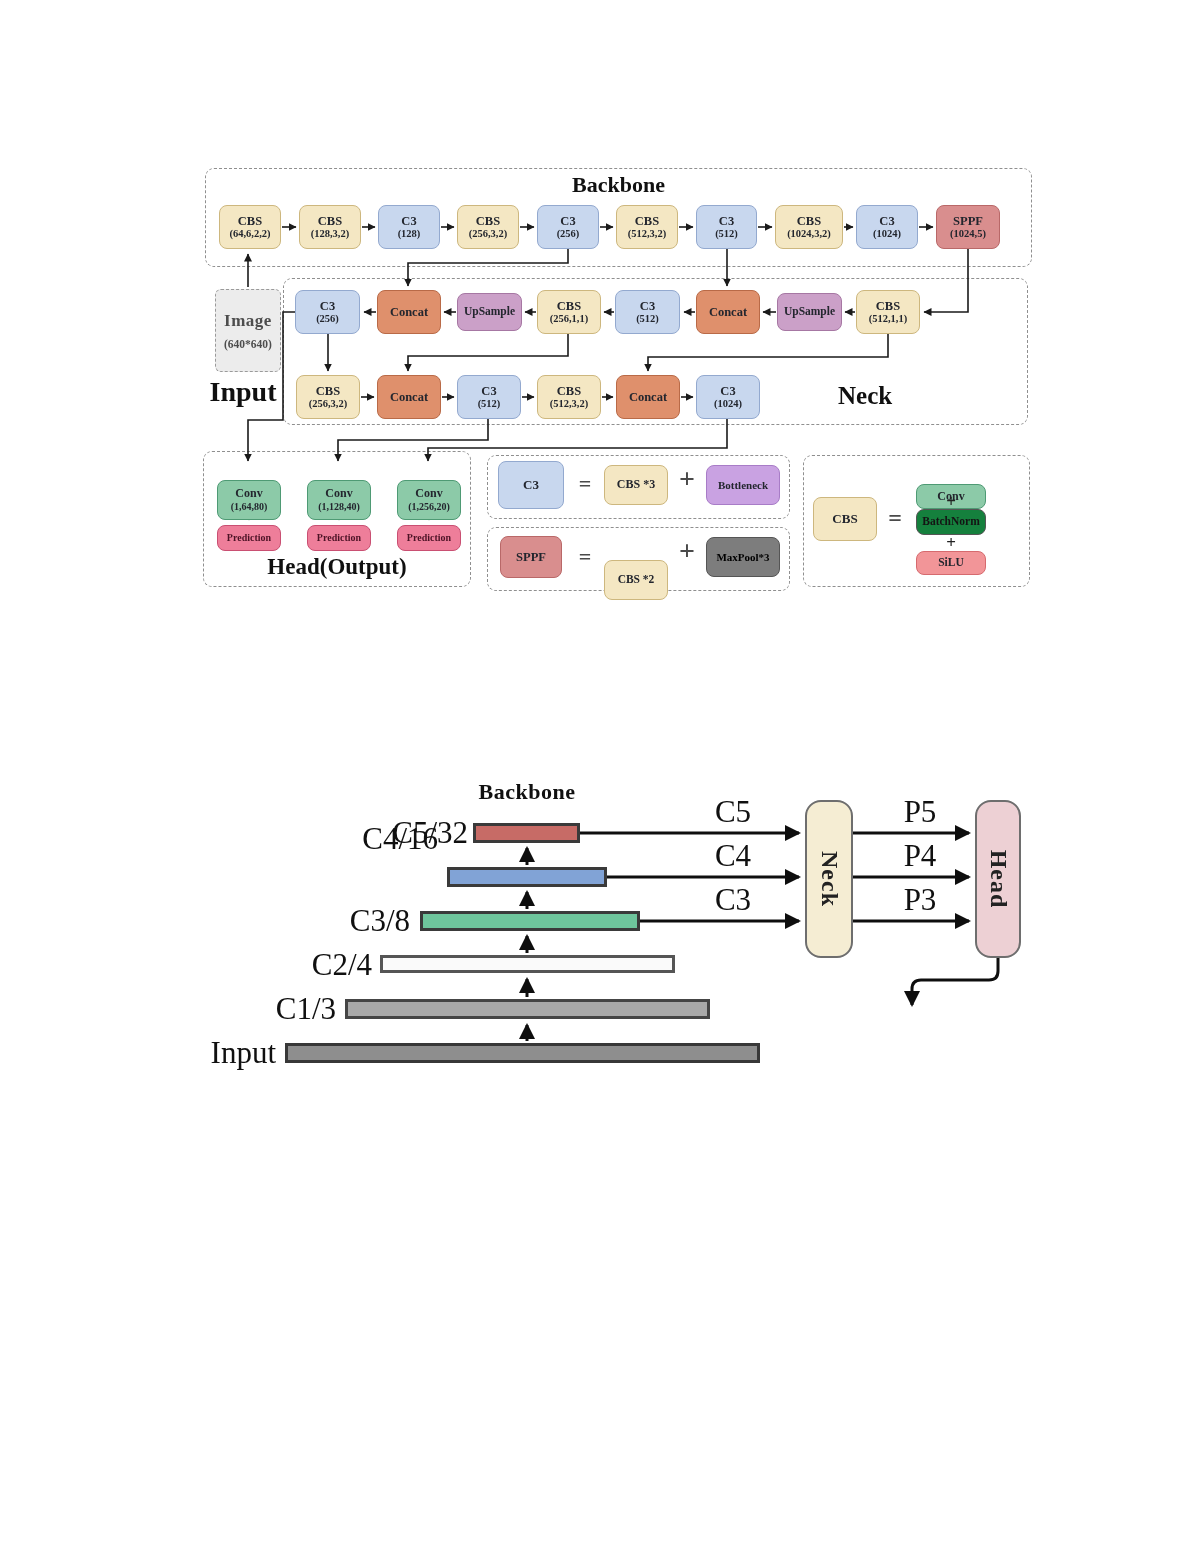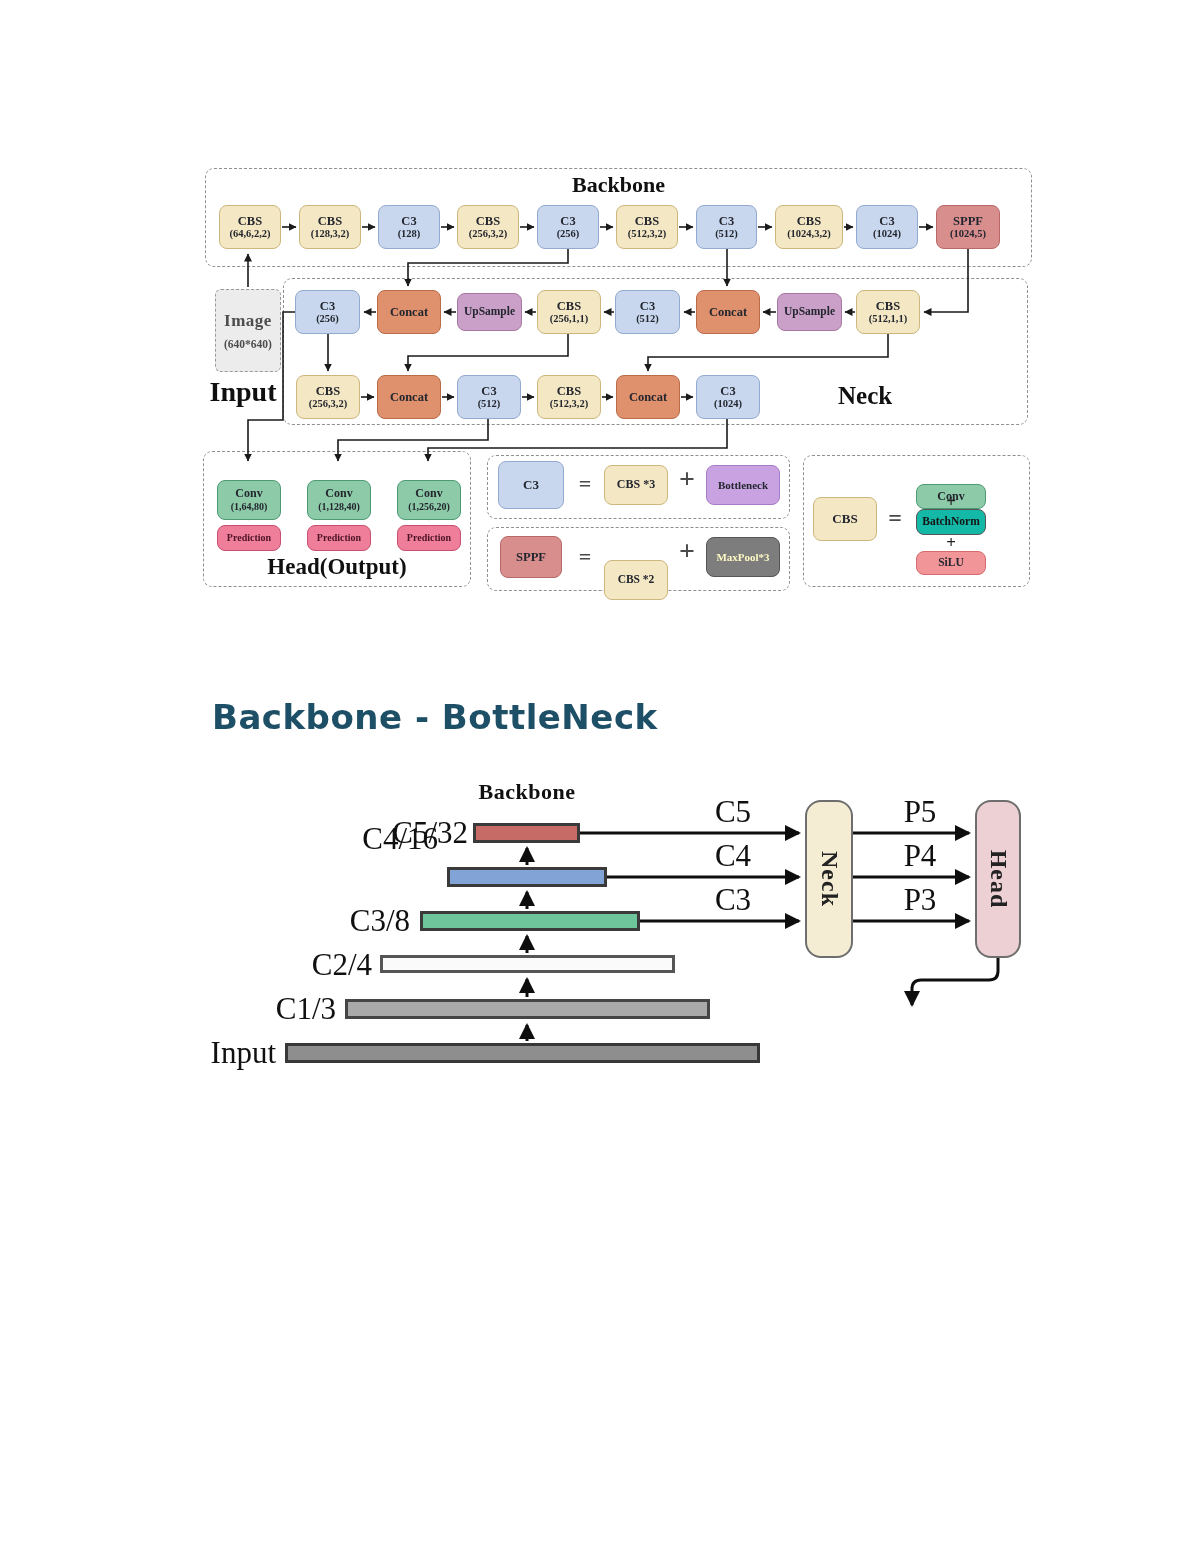--- a/index.html
+++ b/index.html
@@ -12,22 +12,22 @@
   .nm{font-weight:bold;font-size:12.5px;line-height:1.15;}
   .pm{font-weight:bold;font-size:10.5px;line-height:1.15;}
   .cbs{background:#f4e7c3;border:1.4px solid #cdb77e;}
   .c3{background:#c8d7ee;border:1.4px solid #93a9cf;}
   .sppf{background:#d98e8e;border:1.4px solid #b96868;}
   .concat{background:#df906c;border:1.4px solid #b96a47;}
   .upsample{background:#cba0c8;border:1.4px solid #a677a3;}
   .convg{background:#8ccaa8;border:1.4px solid #4e9a74;margin-top:15px;}
   .pred{background:#ee7e9a;border:1.4px solid #c94f72;color:#4d1326;}
   .bneck{background:#c9a2e2;border:1.4px solid #a87cc7;}
-  .mpool{background:#7d7d7d;border:1.4px solid #555;color:#fef9c3;}
-  .bnorm{background:#14b8a6;border:1.4px solid #555;color:#141414;}
+  .mpool{background:#7d7d7d;border:1.4px solid #555;color:#000000;}
+  .bnorm{background:#15803d;border:1.4px solid #555;color:#141414;}
   .silu{background:#f29598;border:1.4px solid #d66a6e;}
   .imgbox{position:absolute;display:flex;flex-direction:column;align-items:center;justify-content:center;
         gap:7px;background:#ececec;border:1.6px dashed #9a9a9a;border-radius:6px;box-sizing:border-box;
         color:#4d4d4d;z-index:2;}
   .imgbox .a{font-size:17px;font-weight:600;letter-spacing:.5px;}
   .imgbox .b{font-size:11.5px;font-weight:600;}
   .slabel{position:absolute;font-weight:bold;color:#101010;z-index:2;}
   .eqtxt{position:absolute;font-weight:bold;color:#4a4a4a;z-index:2;text-align:center;}
   
   .bar{position:absolute;box-sizing:border-box;z-index:2;}
@@ -279,21 +279,20 @@
     </div>
   <div class="eqtxt" style="left:916px;top:492px;width:70px;font-size:17px;color:#222;">+</div>
   <div class="node bnorm" style="left:916px;top:509px;width:70px;height:26px;">
       <span class="nm" style="font-size:11.5px">BatchNorm</span>
     </div>
   <div class="eqtxt" style="left:916px;top:533px;width:70px;font-size:17px;color:#222;">+</div>
   <div class="node silu" style="left:916px;top:551px;width:70px;height:24px;">
       <span class="nm" style="font-size:11.5px">SiLU</span>
     </div>
 
-  <div class="doc-title" style="left:212px;top:697px;">Backbone - BottleNeck</div>
 
   <div class="slabel" style="left:427px;top:779px;width:200px;text-align:center;font-size:22px;letter-spacing:.5px;">Backbone</div>
 
   <div class="bar" style="left:473px;top:823px;width:107px;height:20px;background:#c76b66;border:3px solid #3a3a3a;"></div>
   <div class="bar" style="left:447px;top:867px;width:160px;height:20px;background:#81a3d6;border:3px solid #3a3a3a;"></div>
   <div class="bar" style="left:420px;top:911px;width:220px;height:20px;background:#6ec59c;border:3px solid #3a3a3a;"></div>
   <div class="bar" style="left:380px;top:955px;width:295px;height:18px;background:#fafafa;border:3px solid #555;"></div>
   <div class="bar" style="left:345px;top:999px;width:365px;height:20px;background:#a9a9a9;border:3px solid #454545;"></div>
   <div class="bar" style="left:285px;top:1043px;width:475px;height:20px;background:#8e8e8e;border:3px solid #383838;"></div>
 

